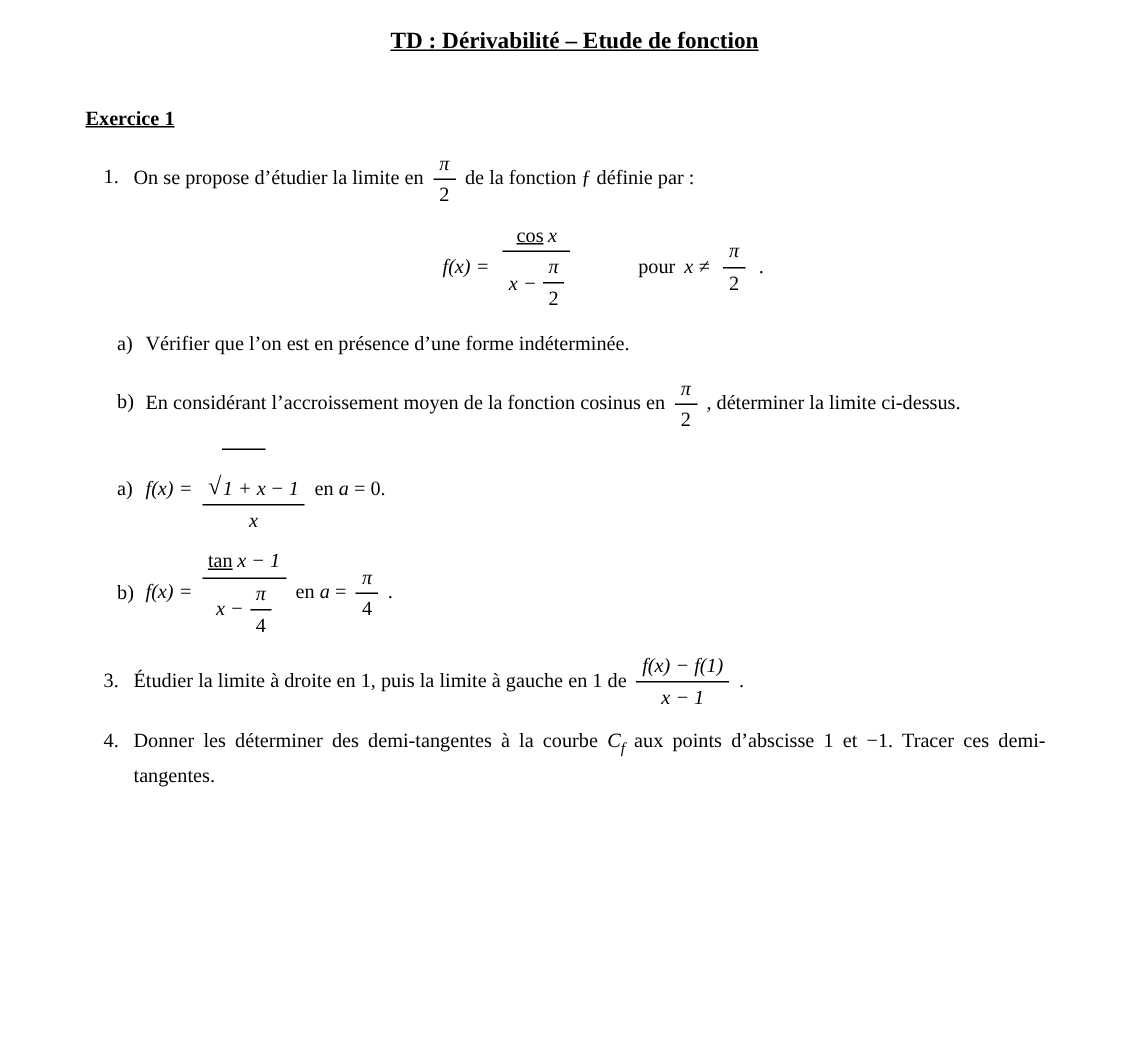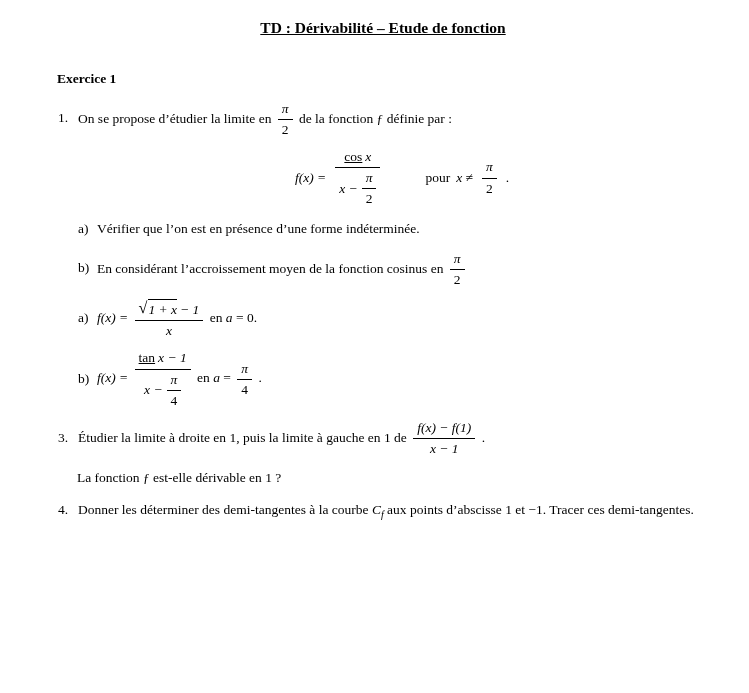--- a/index.html
+++ b/index.html
@@ -17,25 +17,26 @@
   }
   .title {
     text-align: center;
     font-weight: bold;
     font-size: 15.5px;
     text-decoration: underline;
     margin: 2px 0 30px 0;
   }
   .ex-heading {
     font-weight: bold;
+    text-decoration: underline;
     margin: 16px 0 9px 0;
   }
   p { margin: 0; }
   .item {
-    margin: 11px 1px;
+    margin: 11px 12px;
     padding-left: 20px;
     text-indent: -20px;
     text-align: justify;
   }
   .item .inum { display: inline-block; width: 20px; text-indent: 0; }
   .sub {
     margin: 11px 0 11px 21px;
     padding-left: 19px;
     text-indent: -19px;
   }
@@ -65,21 +66,21 @@
   }
   .frac .bot {
     display: inline-flex;
     align-items: center;
     justify-content: center;
     gap: 4px;
     padding: 2px 4px 0 4px;
   }
   .frac .frac { margin: 0; }
   .sqrt { font-style: normal; font-size: 1.2em; line-height: 1; transform: translateY(-1px); }
-  .rad { border-top: 1px solid #000; padding-top: 2px; margin-left: -2px; }
+  .rad { border-top: 1px solid #000; padding-top: 18px; margin-left: -2px; }
   
   .formula-row {
     display: flex;
     align-items: center;
     gap: 42px;
     margin: 10px 0 12px 238px;
   }
   .fpart { display: inline-flex; align-items: center; gap: 6px; }
   sub { font-size: 0.75em; }
 </style>
@@ -127,21 +128,21 @@
     </span>
   </div>
 
   <p class="sub"><span class="slabel">a)</span><span>Vérifier que l’on est en présence d’une forme indéterminée.</span></p>
 
   <p class="sub"><span class="slabel">b)</span><span>En considérant l’accroissement moyen de la fonction cosinus en</span>
     <span class="frac">
         <span class="top math">π</span>
         <span class="bot">2</span>
       </span>
-    </p>
+    <span>, déterminer la limite ci-dessus.</span></p>
 
 
   <p class="sub"><span class="slabel">a)</span><span class="math">f(x) =</span>
     <span class="frac">
         <span class="top">
           <span class="sqrt">√</span>
           <span class="rad math">1 + x</span>
           <span class="math">− 1</span>
         </span>
         <span class="bot math">x</span>
@@ -177,19 +178,18 @@
 
 
 
   <p class="item"><span class="inum">3.</span><span>Étudier la limite à droite en 1, puis la limite à gauche en 1 de</span>
     <span class="frac">
         <span class="top math">f(x) − f(1)</span>
         <span class="bot math">x − 1</span>
       </span>
     <span>.</span></p>
 
-  <p class="cont">La fonction ƒ est-elle dérivable en 1 ?</p>
 
   <p class="item"><span class="inum">4.</span><span>Donner les déterminer des demi-tangentes à la courbe</span>
     <span class="math"><span>C</span><sub class="math">f</sub></span>
     <span>aux points d’abscisse 1 et −1. Tracer ces demi-tangentes.</span></p>
 
 </div>
 
 </body></html>

